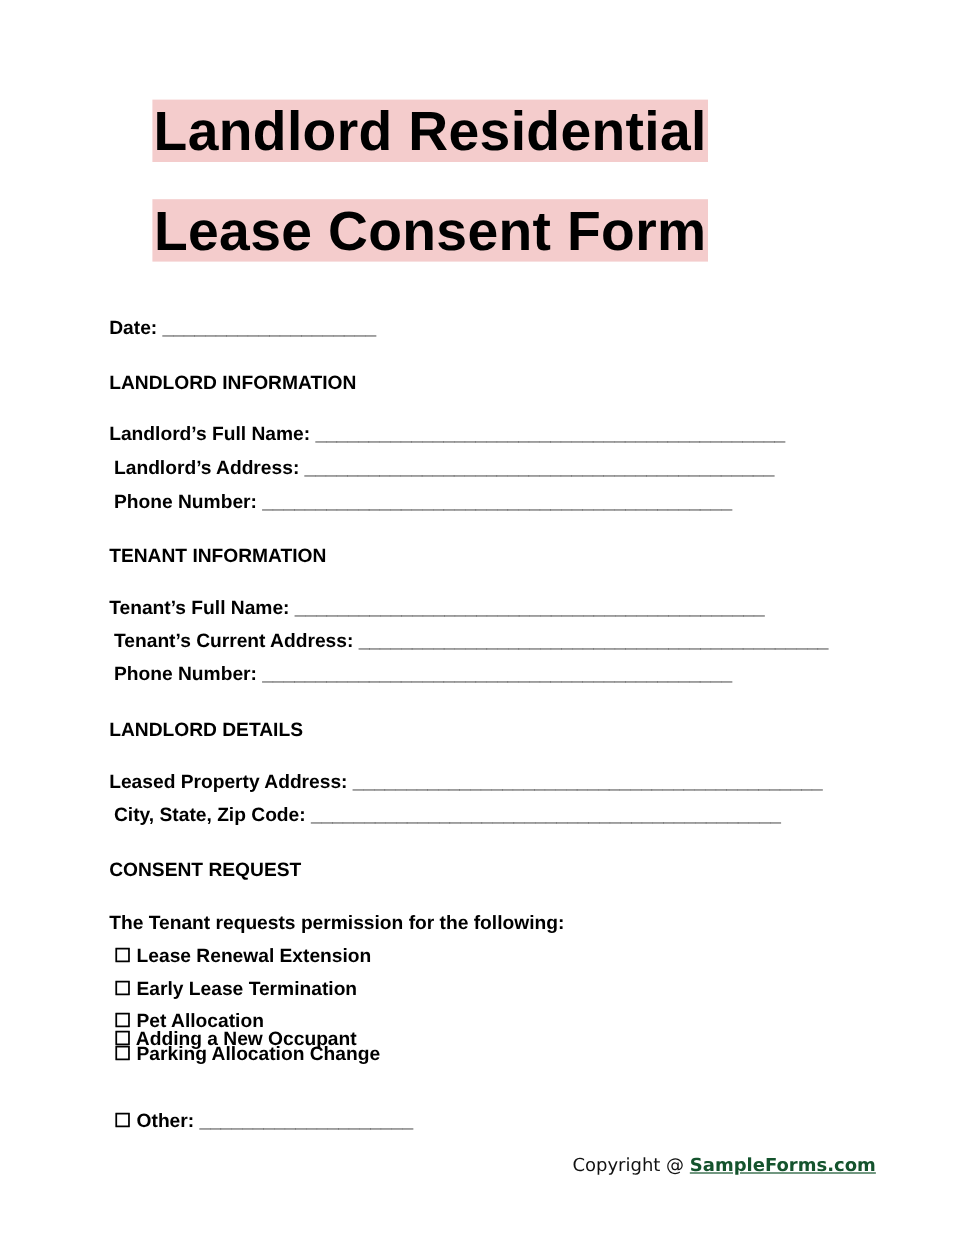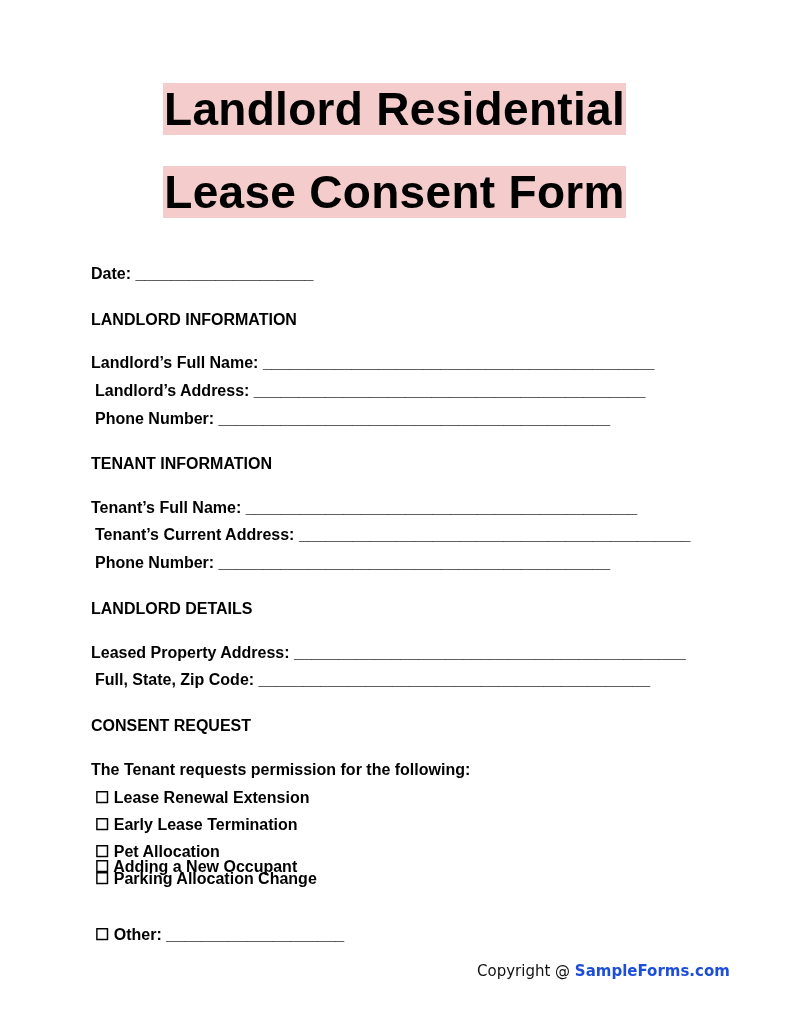--- a/index.html
+++ b/index.html
@@ -1,29 +1,29 @@
 <!DOCTYPE html>
 <html><head>
   <meta charset="utf-8">
   <style>
     html, body { margin: 0; padding: 0; background: #ffffff; }
     body { width: 806px; height: 1029px; position: relative; overflow: hidden;
            font-family: "Liberation Sans", sans-serif; color: #000; }
-    .title-line { position: absolute; left: 0; width: 717px; text-align: center; margin-left: 36px; }
+    .title-line { position: absolute; left: 0; width: 717px; text-align: center; }
     .title-line span { background: #f4cccc; font-weight: bold; font-size: 46px;
                        line-height: 55px; padding: 0 1px; letter-spacing: 0.3px; }
     .t1 { top: 82px; }
     .t2 { top: 165px; text-align: center; }
     .row { position: absolute; left: 91px; font-size: 16px; font-weight: bold;
            line-height: 20px; white-space: pre; }
     .indent { left: 95px; }
     .check { font-weight: bold; }
     .footer { position: absolute; top: 962px; left: 477px; font-size: 15px;
               font-family: "DejaVu Sans", sans-serif; color: #111; white-space: pre; }
-    .footer a { color: #1d4ed8; font-weight: bold; }
+    .footer a { color: #14532d; font-weight: bold; text-decoration: underline; }
   </style>
 </head>
 <body>
 
 <div class="title-line t1">
   <span>Landlord Residential</span>
 </div>
 <div class="title-line t2">
   <span>Lease Consent Form</span>
 </div>
@@ -35,21 +35,21 @@
 <div class="row indent" style="top:381px"><span>Landlord’s Address: </span><span>____________________________________________</span></div>
 <div class="row indent" style="top:409px"><span>Phone Number: </span><span>____________________________________________</span></div>
 
 <div class="row" style="top:454px">TENANT INFORMATION</div>
 <div class="row" style="top:498px"><span>Tenant’s Full Name: </span><span>____________________________________________</span></div>
 <div class="row indent" style="top:525px"><span>Tenant’s Current Address: </span><span>____________________________________________</span></div>
 <div class="row indent" style="top:553px"><span>Phone Number: </span><span>____________________________________________</span></div>
 
 <div class="row" style="top:599px">LANDLORD DETAILS</div>
 <div class="row" style="top:643px"><span>Leased Property Address: </span><span>____________________________________________</span></div>
-<div class="row indent" style="top:670px"><span>Full, State, Zip Code: </span><span>____________________________________________</span></div>
+<div class="row indent" style="top:670px"><span>City, State, Zip Code: </span><span>____________________________________________</span></div>
 
 <div class="row" style="top:716px">CONSENT REQUEST</div>
 <div class="row" style="top:760px">The Tenant requests permission for the following:</div>
 
 <div class="row indent" style="top:788px"><span class="check">☐</span> <span>Lease Renewal Extension</span></div>
 <div class="row indent" style="top:815px"><span class="check">☐</span> <span>Early Lease Termination</span></div>
 <div class="row indent" style="top:842px"><span class="check">☐</span> <span>Pet Allocation</span></div>
 <div class="row indent" style="top:869px"><span class="check">☐</span> <span>Parking Allocation Change</span></div>
 <div class="row indent" style="top:857px"><span class="check">☐</span> <span>Adding a New Occupant</span></div>
 <div class="row indent" style="top:925px"><span class="check">☐</span> <span>Other: </span><span>____________________</span></div>

